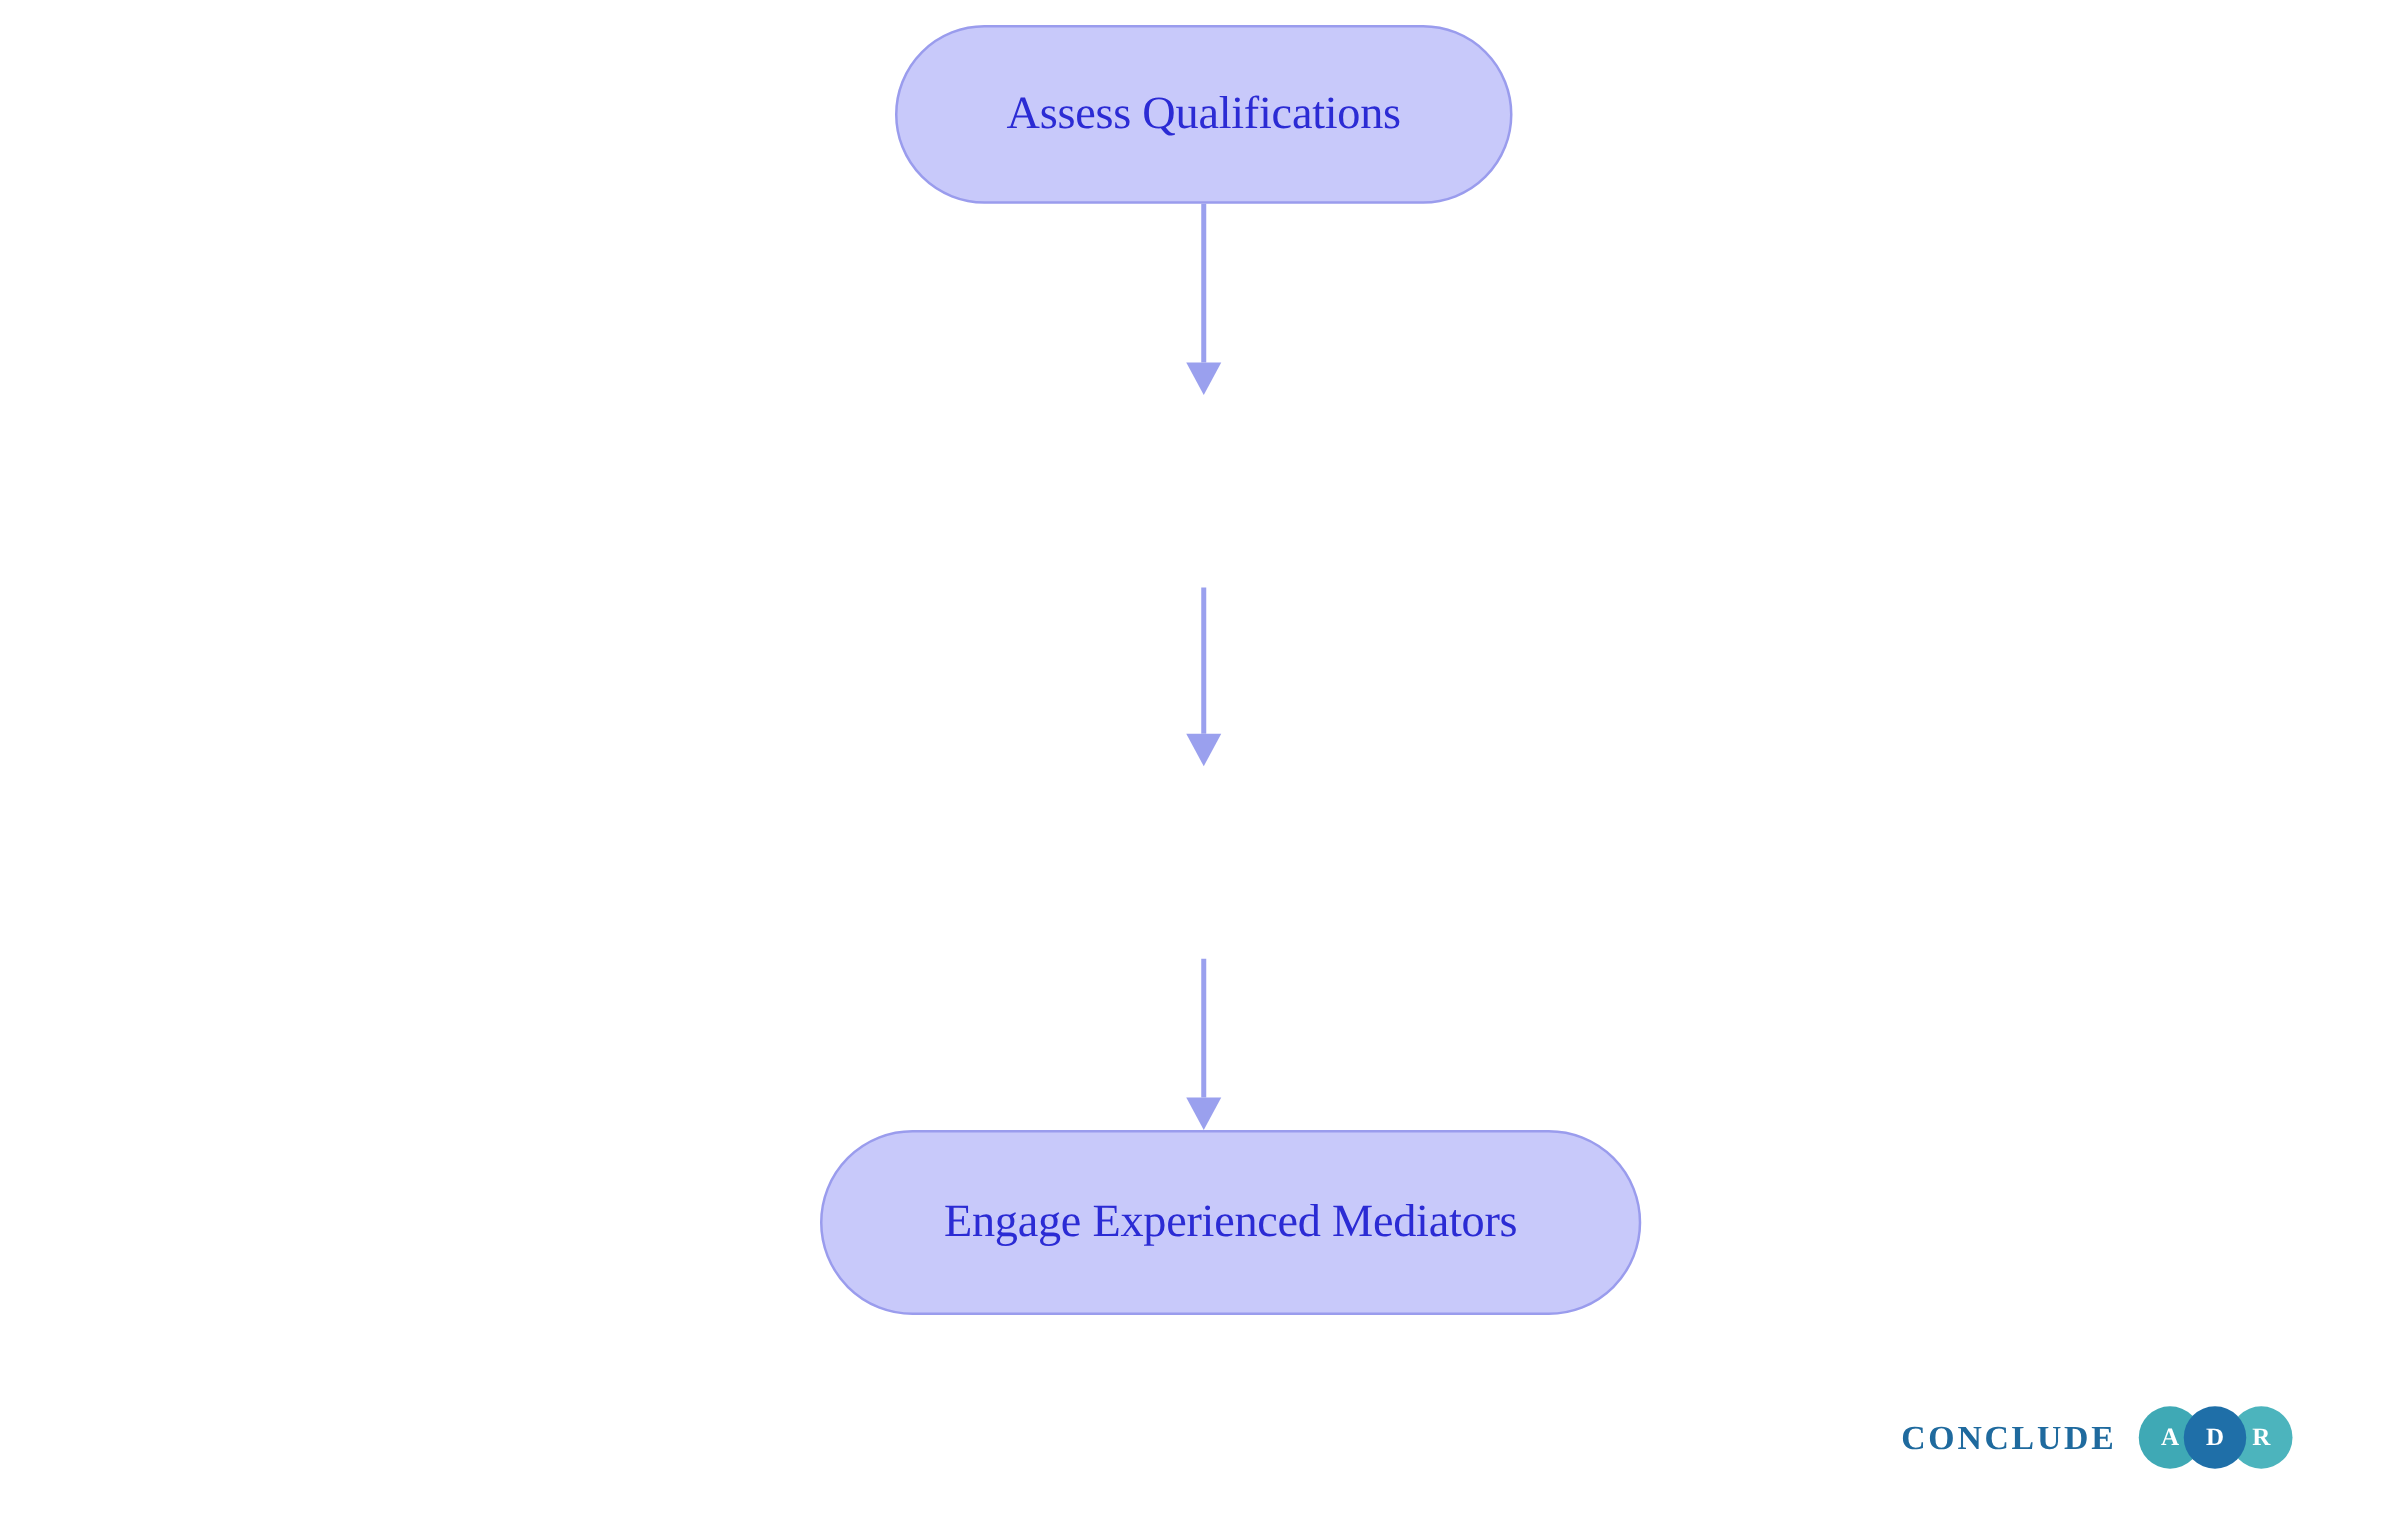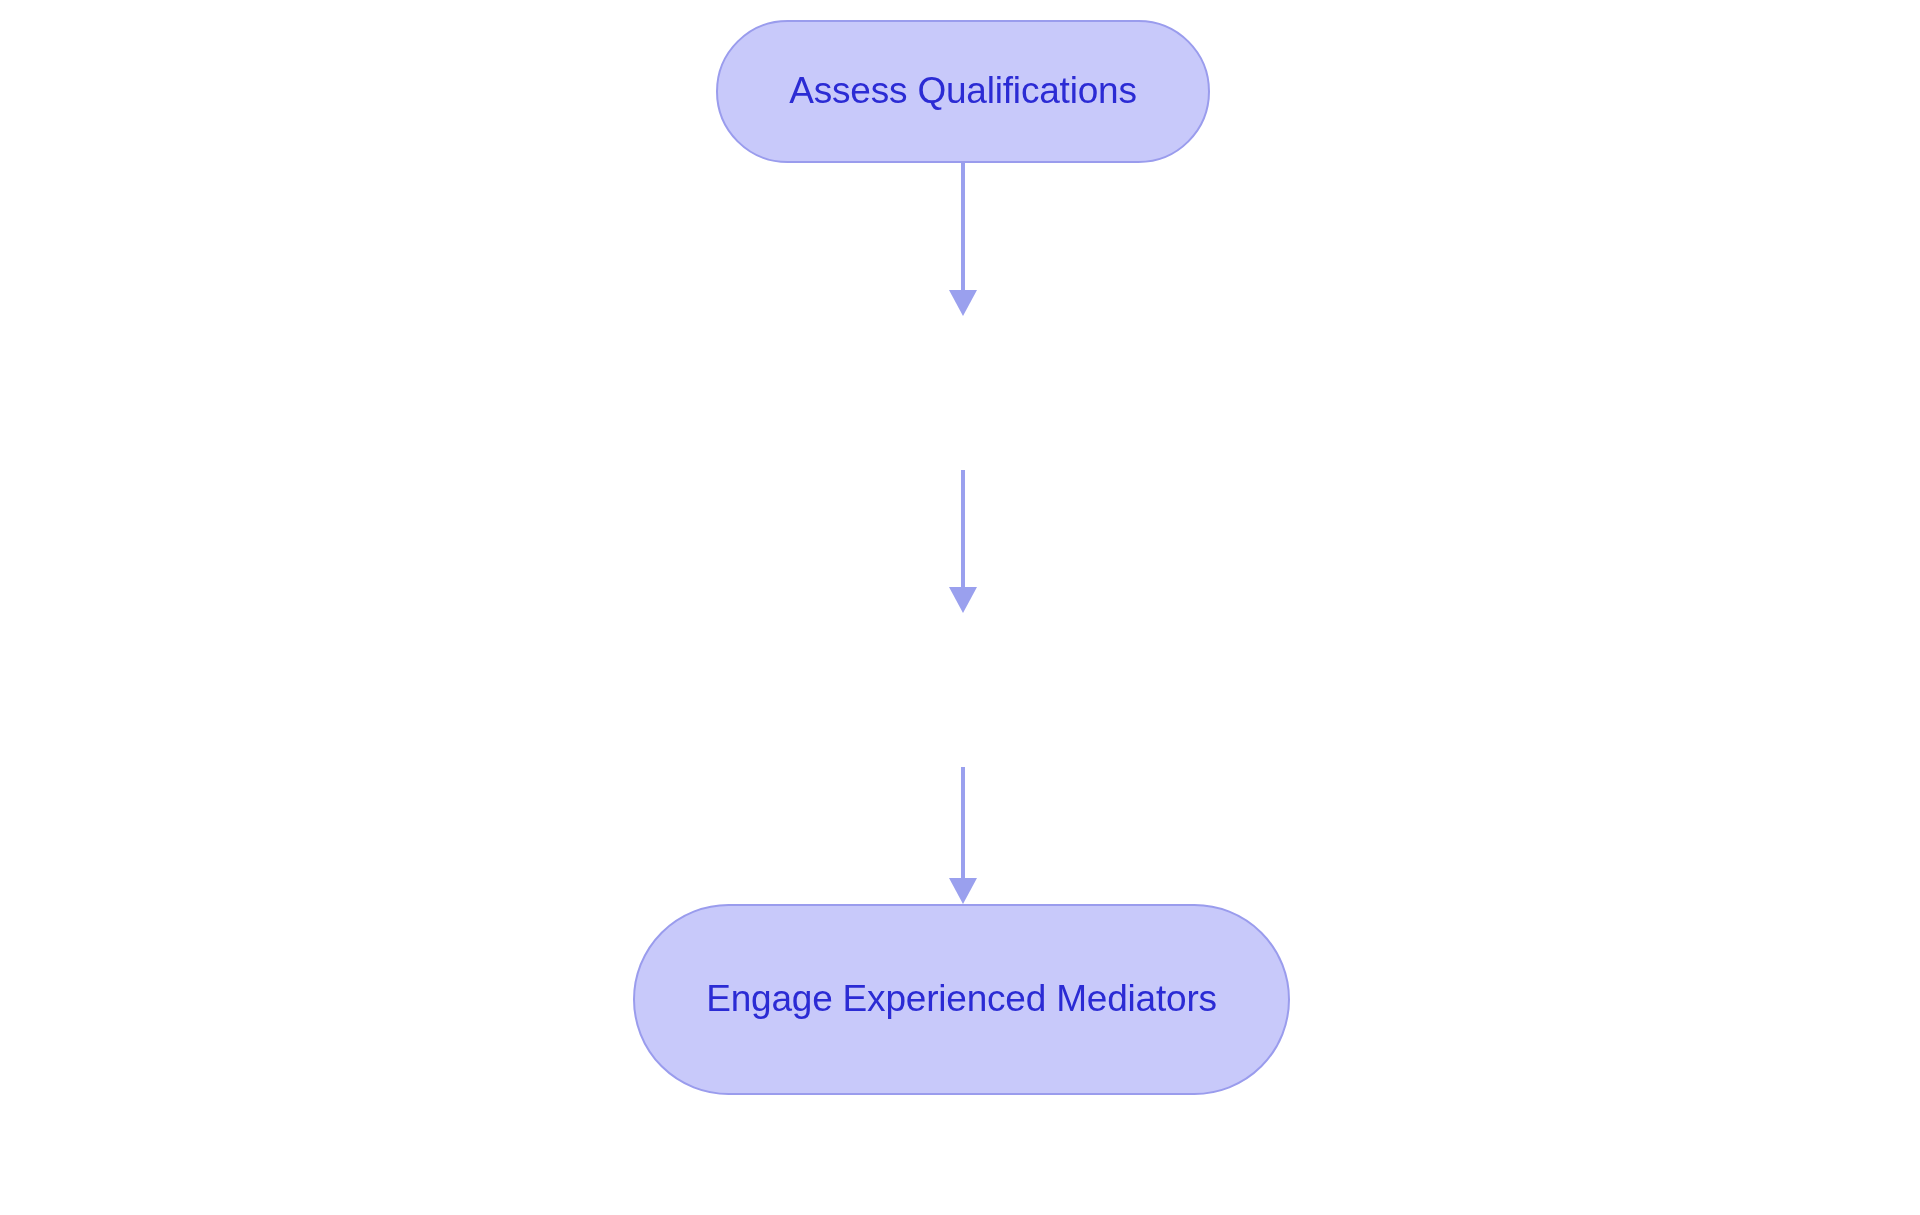--- a/index.html
+++ b/index.html
@@ -23,36 +23,36 @@
   .flow-node {
     position: absolute;
     box-sizing: border-box;
     background: #c8c9fa;
     border: 2px solid #9a9ced;
     border-radius: 999px;
     display: flex;
     align-items: center;
     justify-content: center;
     color: #2b2bd4;
-    font-family: Liberation Sans, sans-serif;
+    font-family: Liberation Serif, serif;
     font-size: 37px;
     font-weight: 400;
     letter-spacing: -0.2px;
     line-height: 1.15;
     white-space: nowrap;
     user-select: none;
   }
   .node-label {
     display: block;
   }
 
   #node-0 { left: 716px; top: 20px;  width: 494px; height: 143px; }
   #node-1 { left: 634px; top: 316px; width: 656px; height: 154px; }
   #node-2 { left: 742px; top: 613px; width: 436px; height: 154px; }
-  #node-3 { left: 633px; top: 904px; width: 657px; height: 191px; }
+  #node-3 { left: 656px; top: 904px; width: 657px; height: 148px; }
 
   
   .connector {
     position: absolute;
     width: 40px;
   }
   .connector .stem {
     position: absolute;
     left: 18px;
     top: 0;
@@ -147,14 +147,28 @@
 
   <div class="connector" id="conn-2">
     <div class="stem"></div>
     <div class="head"></div>
   </div>
 
   <div class="flow-node" id="node-3">
     <span class="node-label">Engage Experienced Mediators</span>
   </div>
 
+  <div id="brand-logo">
+    <span id="brand-wordmark">CONCLUDE</span>
+    <div id="brand-circles">
+      <div class="brand-circle" id="brand-circle-0">
+        <span>A</span>
+      </div>
+      <div class="brand-circle" id="brand-circle-1">
+        <span>D</span>
+      </div>
+      <div class="brand-circle" id="brand-circle-2">
+        <span>R</span>
+      </div>
+    </div>
+  </div>
 
 </div>
 
 </body></html>

